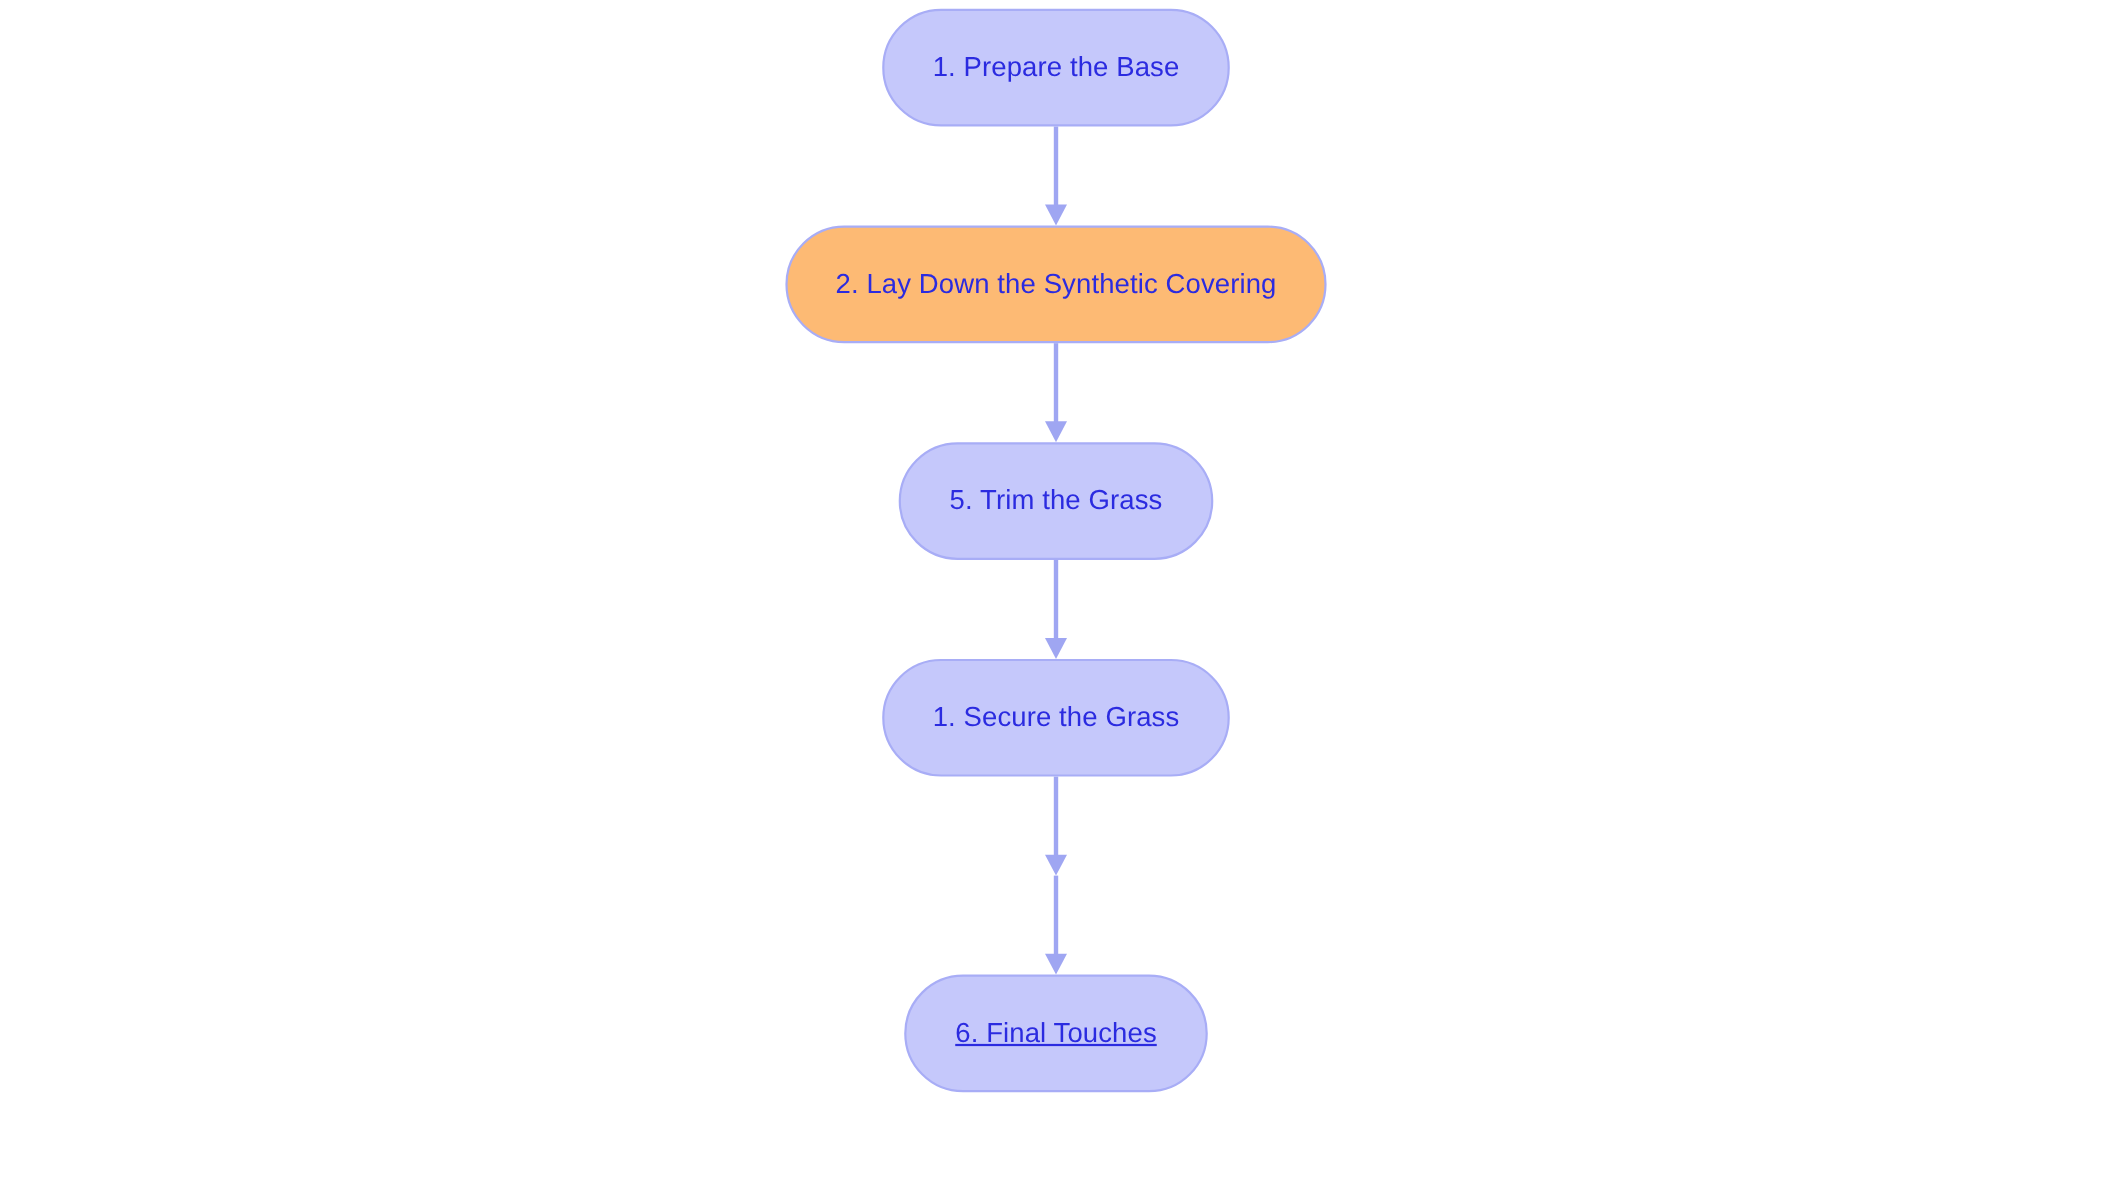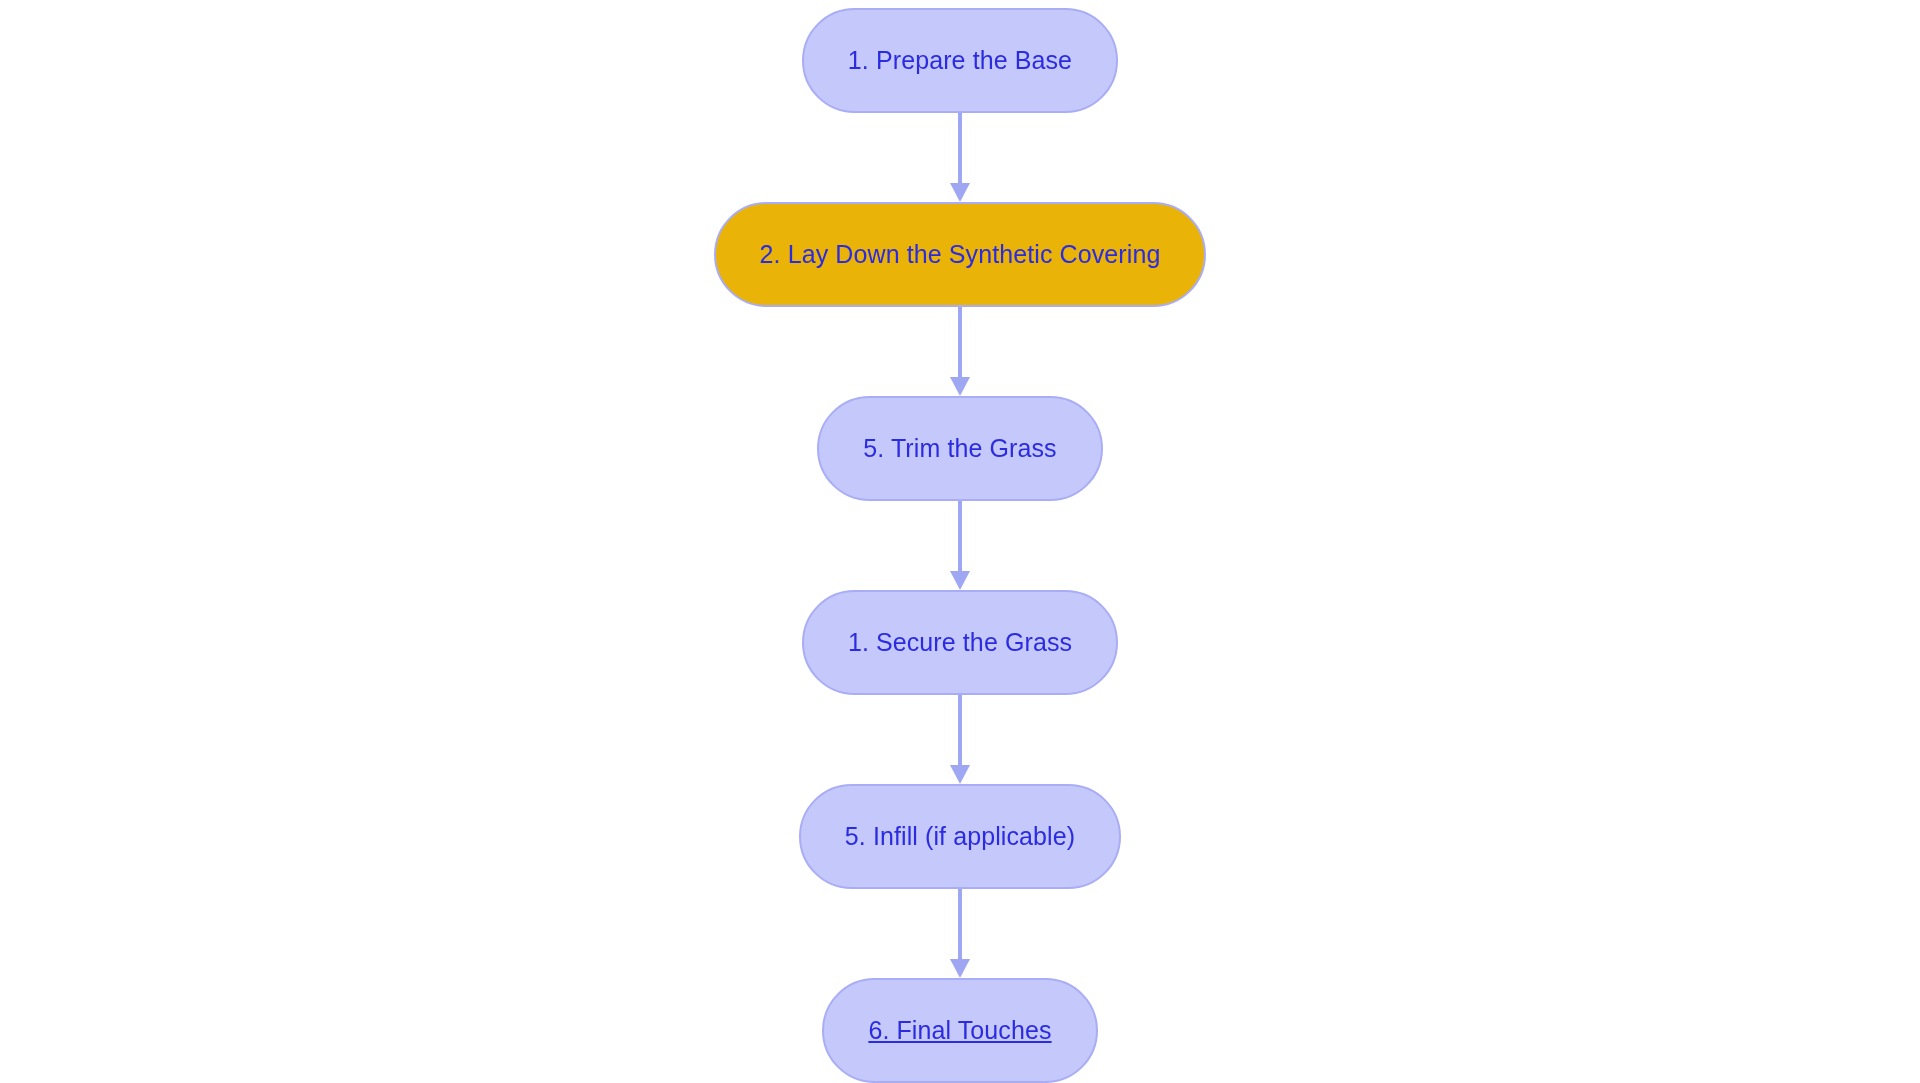--- a/index.html
+++ b/index.html
@@ -100,21 +100,21 @@
 
     <div class="node" style="background: rgb(197, 200, 251); border-color: rgb(168, 173, 246); color: rgb(43, 43, 224);">
       <span class="node-label">1. Prepare the Base</span>
     </div>
 
     <div class="connector gap-1">
       <div class="line" style="background: rgb(159, 166, 242);"></div>
       <div class="arrowhead" style="border-top-color: rgb(159, 166, 242);"></div>
     </div>
 
-    <div class="node" style="background: #eab308; border-color: rgb(168, 173, 246); color: rgb(43, 43, 224);">
+    <div class="node" style="background: #fdba74; border-color: rgb(168, 173, 246); color: rgb(43, 43, 224);">
       <span class="node-label">2. Lay Down the Synthetic Covering</span>
     </div>
 
     <div class="connector gap-2">
       <div class="line" style="background: rgb(159, 166, 242);"></div>
       <div class="arrowhead" style="border-top-color: rgb(159, 166, 242);"></div>
     </div>
 
     <div class="node" style="background: rgb(197, 200, 251); border-color: rgb(168, 173, 246); color: rgb(43, 43, 224);">
       <span class="node-label">5. Trim the Grass</span>
@@ -127,23 +127,20 @@
 
     <div class="node" style="background: rgb(197, 200, 251); border-color: rgb(168, 173, 246); color: rgb(43, 43, 224);">
       <span class="node-label">1. Secure the Grass</span>
     </div>
 
     <div class="connector gap-4">
       <div class="line" style="background: rgb(159, 166, 242);"></div>
       <div class="arrowhead" style="border-top-color: rgb(159, 166, 242);"></div>
     </div>
 
-    <div class="node" style="background: rgb(197, 200, 251); border-color: rgb(168, 173, 246); color: rgb(43, 43, 224);">
-      <span class="node-label">5. Infill (if applicable)</span>
-    </div>
 
     <div class="connector gap-5">
       <div class="line" style="background: rgb(159, 166, 242);"></div>
       <div class="arrowhead" style="border-top-color: rgb(159, 166, 242);"></div>
     </div>
 
     <div class="node" style="background: rgb(197, 200, 251); border-color: rgb(168, 173, 246); color: rgb(43, 43, 224); text-decoration: underline;">
       <span class="node-label">6. Final Touches</span>
     </div>
 

